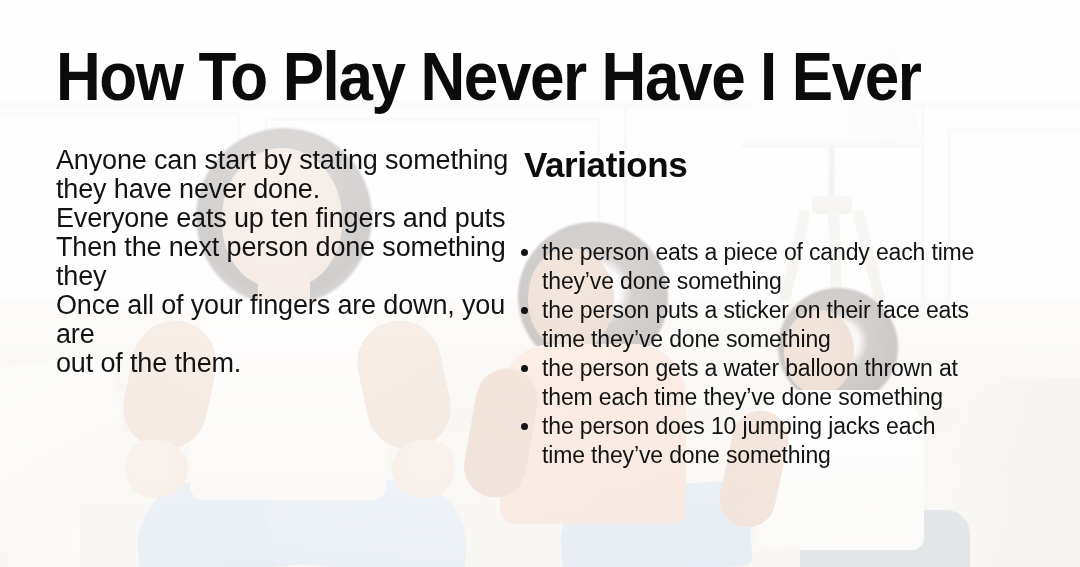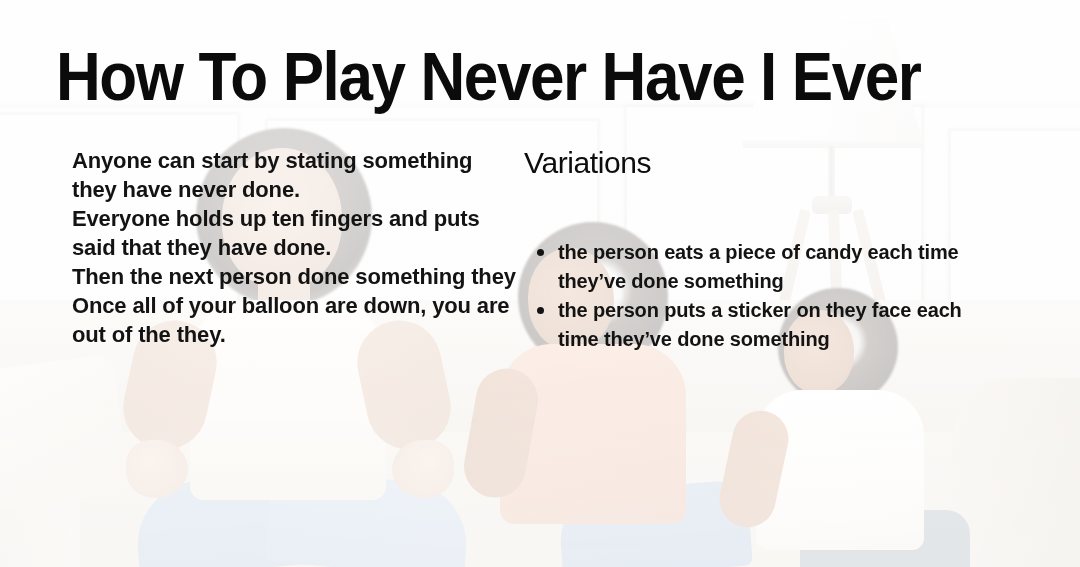--- a/index.html
+++ b/index.html
@@ -245,47 +245,47 @@
     font-weight:bold;
     letter-spacing:-1.4px;
     color:#0b0b0b;
     white-space:nowrap;
     transform:scaleY(1.12);
     transform-origin:left top;
   }
 
   #instructions {
     position:absolute;
-    left:72px; top:146px;
+    left:56px; top:146px;
     width:470px;
-    font-size:22px;
+    font-size:27px;
     line-height:29px;
-    font-weight:bold;
+    font-weight:normal;
     color:#131313;
     letter-spacing:-0.15px;
   }
   #instructions p { margin:0; }
 
   #variations-heading {
     position:absolute;
     left:524px; top:147px;
-    font-size:30px;
+    font-size:35px;
     line-height:1.05;
-    font-weight:normal;
+    font-weight:bold;
     color:#0d0d0d;
     letter-spacing:-0.4px;
   }
 
   #variations-list {
     position:absolute;
-    left:534px; top:238px;
+    left:518px; top:238px;
     width:460px;
-    font-size:20px;
+    font-size:23px;
     line-height:29px;
-    font-weight:bold;
+    font-weight:normal;
     color:#131313;
     letter-spacing:-0.15px;
     list-style:none;
   }
   #variations-list li {
     position:relative;
     padding-left:24px;
     margin:0;
   }
   #variations-list li::before {
@@ -351,28 +351,29 @@
     <div id="wash2"></div>
   </div>
 
   <div id="content">
 
     <h1 id="title">How To Play Never Have I Ever</h1>
 
     <div id="instructions">
       <p>Anyone can start by stating something</p>
       <p>they have never done.</p>
-      <p>Everyone holds up ten fingers and puts</p>
-      <p>said that they have done.</p>
+      <p>Everyone eats up ten fingers and puts</p>
       <p>Then the next person done something they</p>
-      <p>Once all of your balloon are down, you are</p>
-      <p>out of the they.</p>
+      <p>Once all of your fingers are down, you are</p>
+      <p>out of the them.</p>
     </div>
 
     <h2 id="variations-heading">Variations</h2>
 
     <ul id="variations-list">
       <li>the person eats a piece of candy each time they’ve done something</li>
-      <li>the person puts a sticker on they face each time they’ve done something</li>
+      <li>the person puts a sticker on their face eats time they’ve done something</li>
+      <li>the person gets a water balloon thrown at them each time they’ve done something</li>
+      <li>the person does 10 jumping jacks each time they’ve done something</li>
     </ul>
 
   </div>
 </div>
 
 </body></html>

